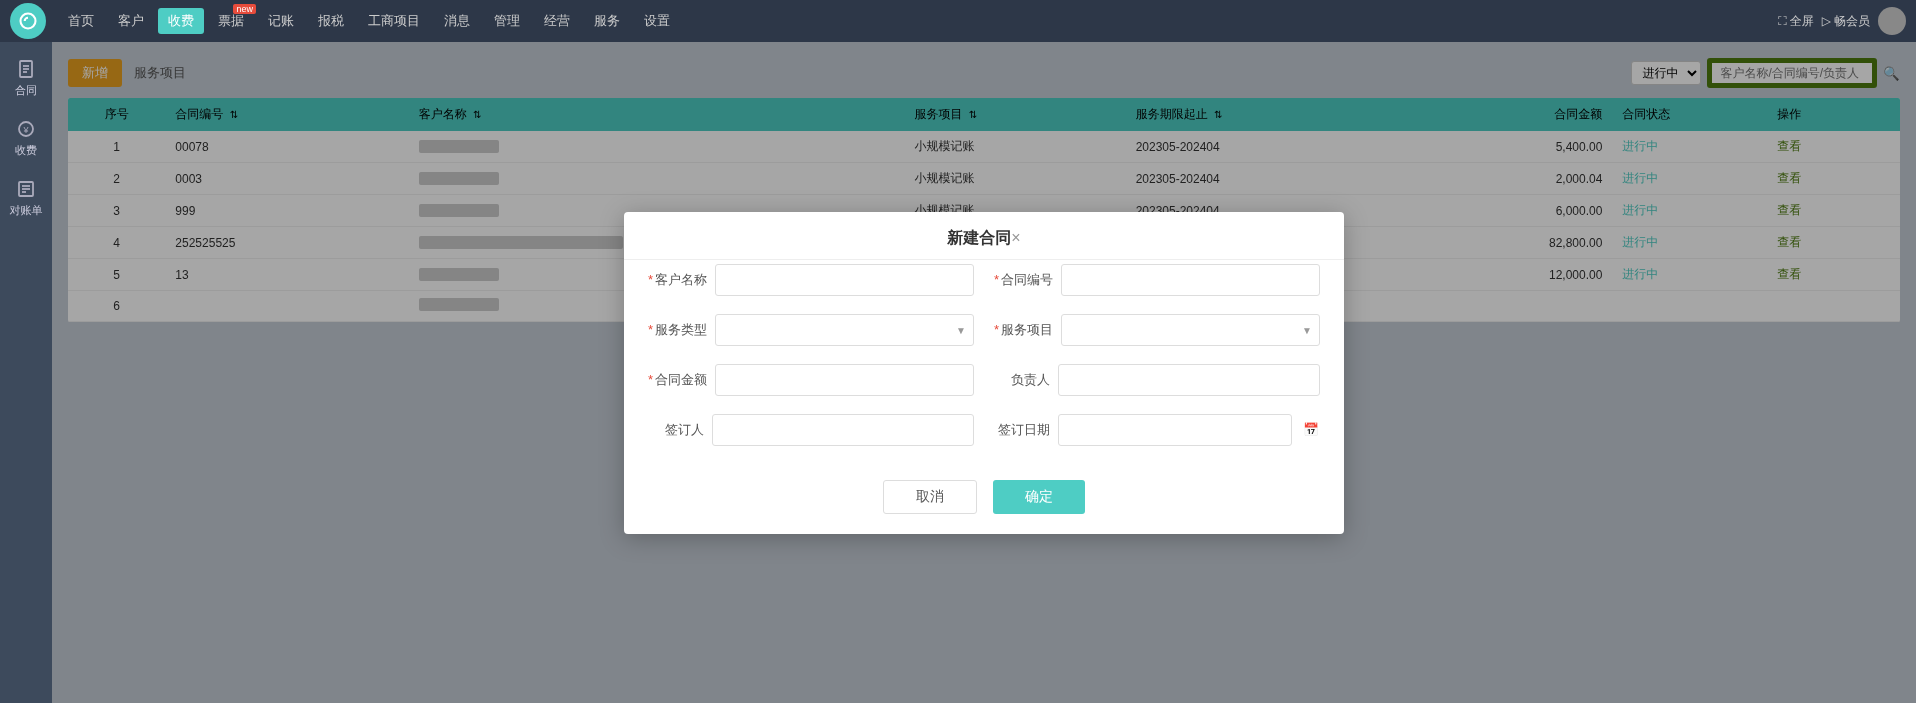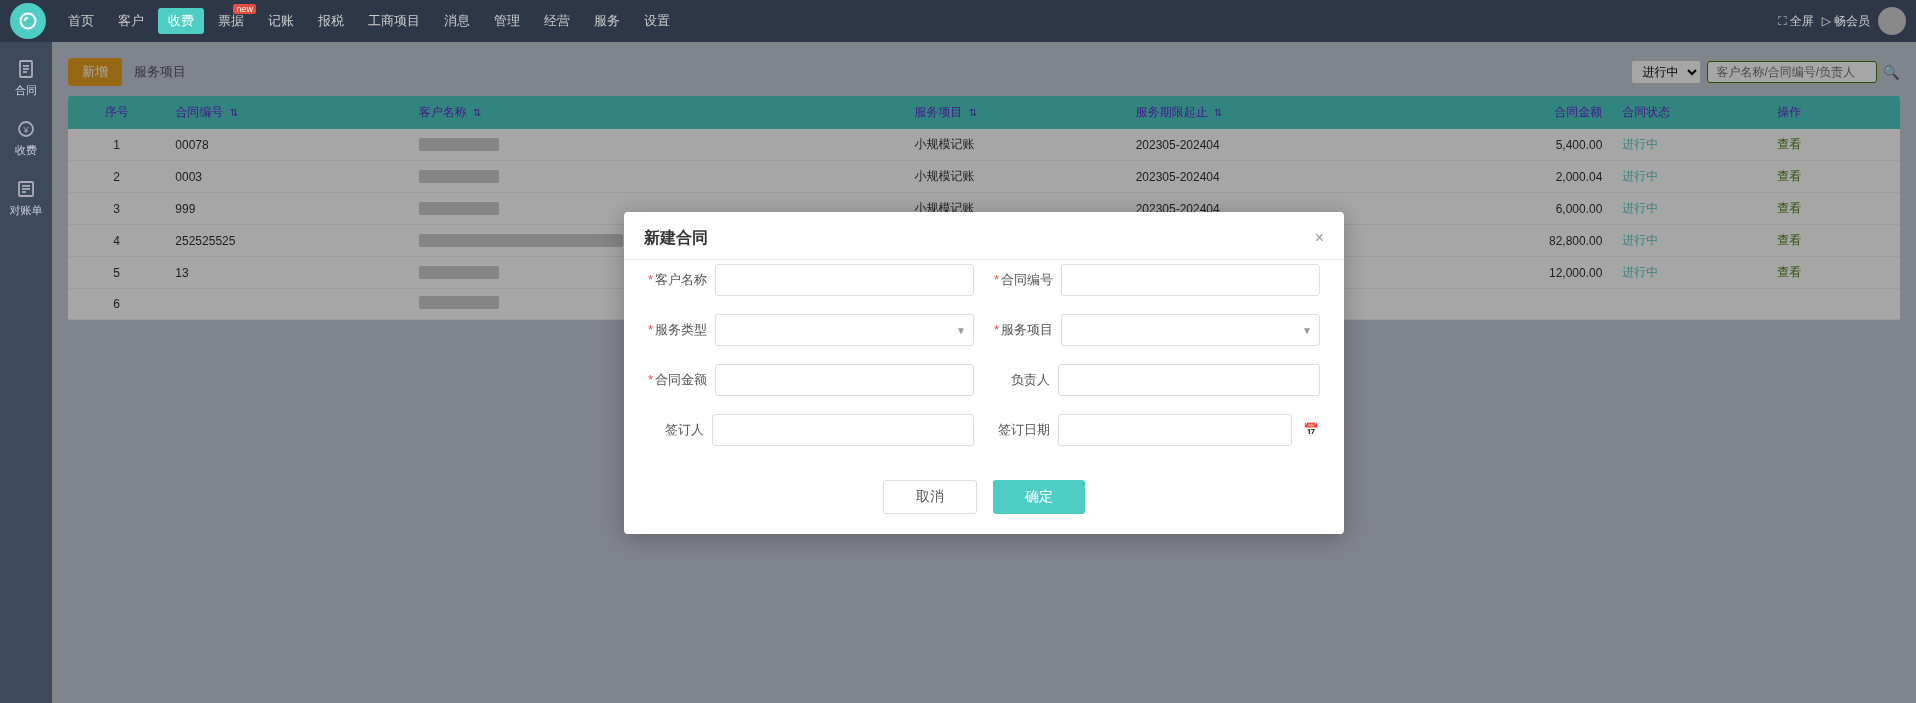--- a/index.html
+++ b/index.html
@@ -31,47 +31,47 @@
 
     
     .main { flex: 1; background: #c5cdd6; padding: 16px; overflow: auto; position: relative; }
 
     
     .toolbar { display: flex; align-items: center; gap: 8px; margin-bottom: 10px; }
     .btn-new { background: #e8a020; color: #fff; border: none; padding: 5px 14px; border-radius: 3px; cursor: pointer; font-size: 13px; }
     .toolbar-label { color: #555; font-size: 13px; margin-left: 4px; }
     .toolbar-right { margin-left: auto; display: flex; align-items: center; gap: 6px; }
     .status-select { border: 1px solid #ccc; border-radius: 3px; padding: 3px 6px; font-size: 12px; background: #fff; }
-    .search-box { border: 1px solid #4d7c0f; border-radius: 3px; padding: 3px 8px; font-size: 12px; width: 170px; background: #fff; }
+    .search-box { border: 5px solid #4d7c0f; border-radius: 3px; padding: 3px 8px; font-size: 12px; width: 170px; background: #fff; }
     .search-icon-btn { background: none; border: none; cursor: pointer; color: #666; }
 
     
     .table-wrapper { background: #fff; border-radius: 2px; overflow: hidden; }
     table { width: 100%; border-collapse: collapse; font-size: 12px; }
-    thead tr { background: #4ecdc4; color: #6d28d9; }
+    thead tr { background: #4ecdc4; color: #000000; }
     thead th { padding: 8px 10px; text-align: left; font-weight: normal; white-space: nowrap; }
     thead th .sort-icon { margin-left: 3px; font-size: 10px; }
     tbody tr { border-bottom: 1px solid #f0f0f0; }
     tbody td { padding: 7px 10px; color: #333; }
     .col-seq { width: 40px; text-align: center; }
     .col-contract-no { width: 110px; }
     .col-customer { width: 220px; }
     .col-service-item { width: 100px; }
     .col-period { width: 120px; }
     .col-amount { width: 100px; text-align: right; }
     .col-status { width: 70px; }
     .col-action { width: 60px; }
     .status-tag { color: #4ecdc4; }
     .action-link { color: #4d7c0f; cursor: pointer; }
     .blurred { background: #ccc; border-radius: 2px; color: transparent; user-select: none; display: inline-block; min-width: 80px; height: 13px; }
 
     
     .overlay { position: absolute; top: 0; left: 0; right: 0; bottom: 0; background: rgba(0,0,0,0.35); display: flex; align-items: center; justify-content: center; z-index: 200; }
     .modal { background: #fff; border-radius: 4px; width: 720px; box-shadow: 0 4px 24px rgba(0,0,0,0.25); position: relative; }
-    .modal-header { padding: 16px 20px 10px; border-bottom: 1px solid #eee; display: flex; align-items: center; justify-content: space-between; }
+    .modal-header { padding: 16px 20px 10px; border-bottom: 1px solid #eee; display: flex; align-items: center; justify-content: center; }
     .modal-title { font-size: 16px; color: #333; font-weight: bold; }
     .modal-close { background: none; border: none; font-size: 16px; color: #999; cursor: pointer; }
     .modal-body { padding: 4px 24px; }
     .form-row { display: flex; gap: 20px; margin-bottom: 18px; }
     .form-group { flex: 1; display: flex; align-items: center; gap: 8px; }
     .form-label { font-size: 13px; color: #555; white-space: nowrap; min-width: 56px; text-align: right; }
     .required-star { color: #e74c3c; margin-right: 2px; }
     .form-control { flex: 1; border: 1px solid #ddd; border-radius: 3px; padding: 5px 8px; font-size: 13px; outline: none; height: 32px; }
     .form-select { flex: 1; border: 1px solid #ddd; border-radius: 3px; padding: 5px 8px; font-size: 13px; height: 32px; background: #fff; appearance: none; }
     .select-wrapper { flex: 1; position: relative; }

